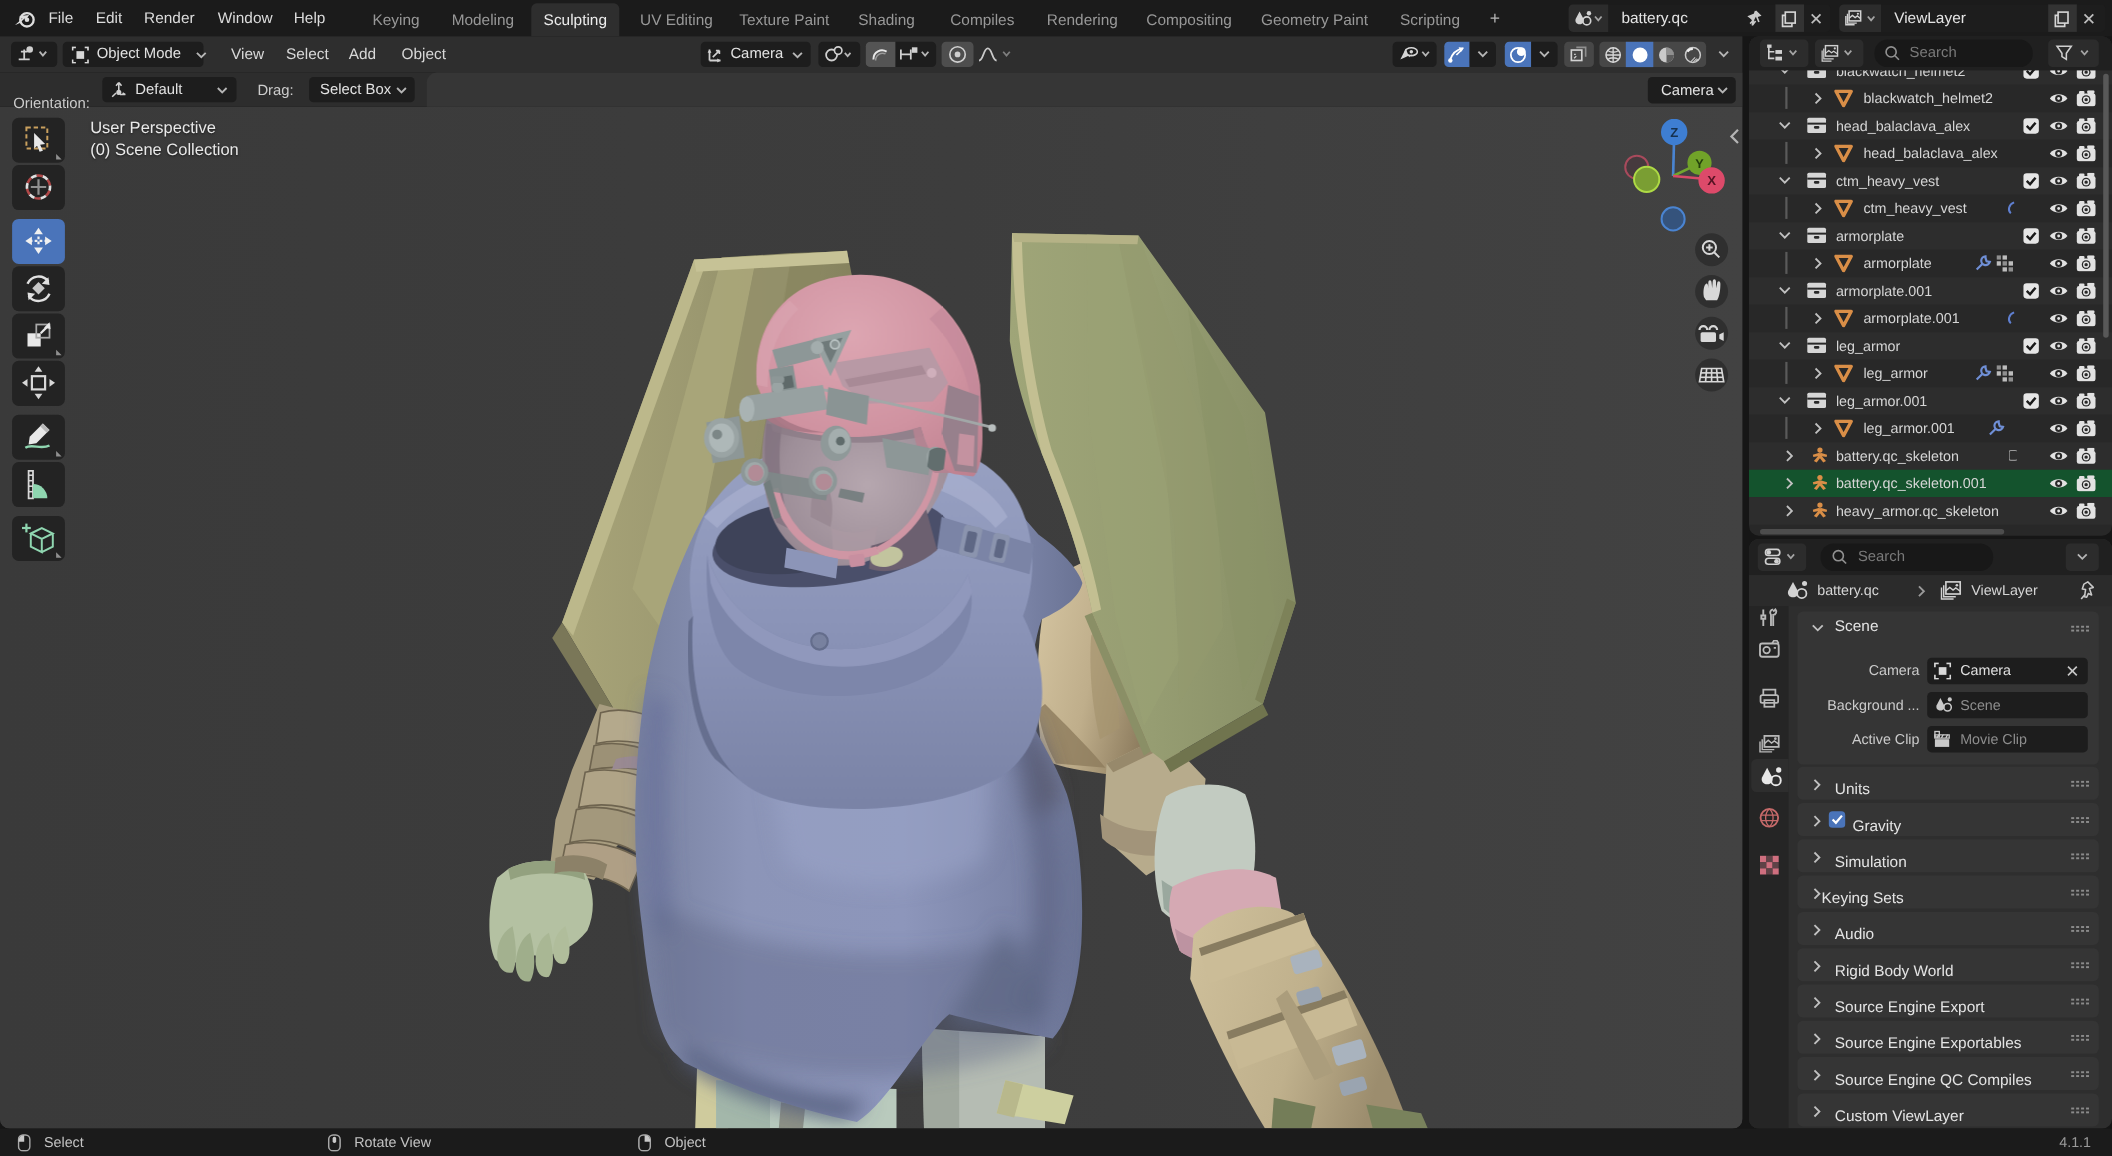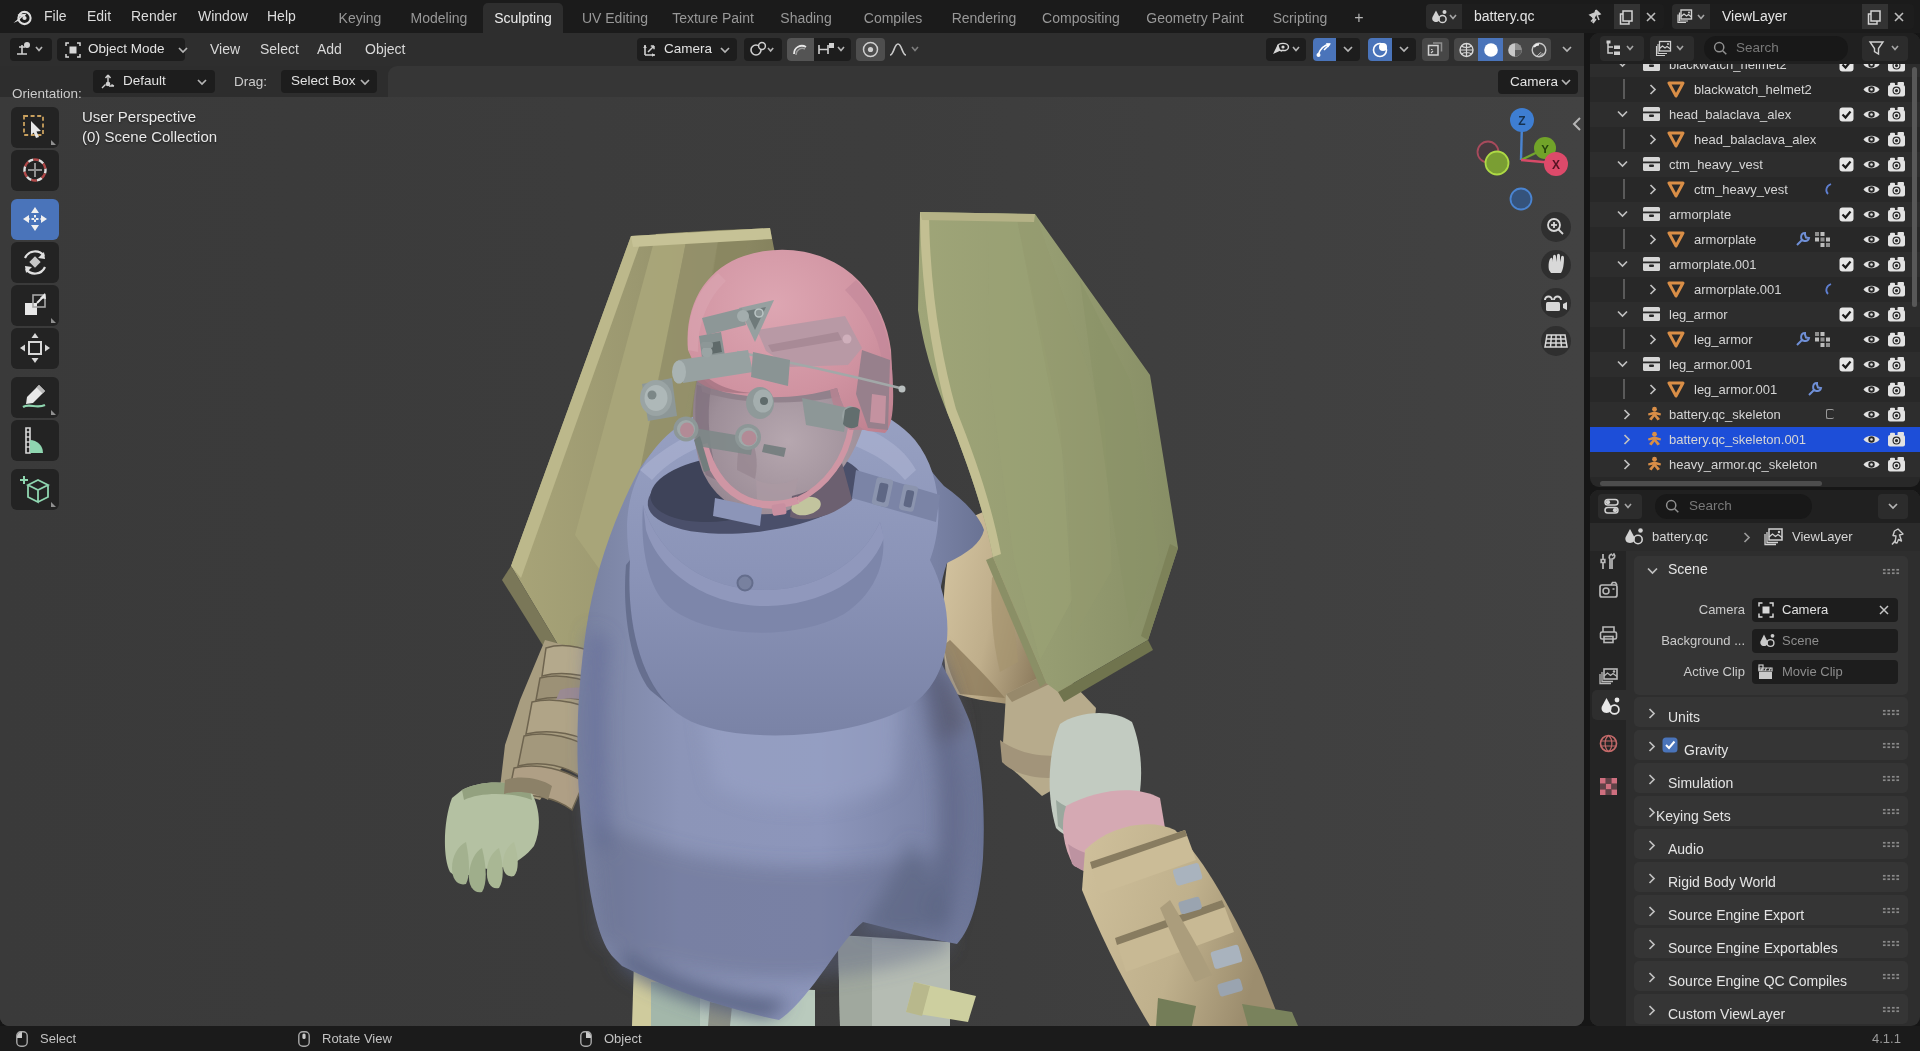--- a/index.html
+++ b/index.html
@@ -1040,21 +1040,21 @@
             <circle cx="9.5" cy="6.5" r="1.3" fill="#e2e2e2"></circle>
           </svg>
           <svg class="abs" style="left:297px;top:5px" width="19" height="15" viewBox="0 0 19 15">
             <rect x="1" y="3" width="17" height="11.5" rx="2" fill="#e2e2e2"></rect>
             <rect x="3" y="0.8" width="5" height="2.8" rx="1" fill="#e2e2e2"></rect>
             <rect x="10.5" y="0" width="6.5" height="3.4" rx="1" fill="#e2e2e2"></rect>
             <circle cx="9.5" cy="8.6" r="4" fill="#282828"></circle>
             <circle cx="9.5" cy="8.6" r="2.2" fill="none" stroke="#e2e2e2" stroke-width="1.3"></circle>
           </svg>
         </div>
-  <div class="orow" style="top:393.5px;background:#1d4ed8">
+  <div class="orow" style="top:393.5px;background:#14532d">
           <svg class="abs" style="left:32px;top:6px" width="10" height="13" viewBox="0 0 10 13">
             <path d="M2.5,2 l4.5,4.5 l-4.5,4.5" stroke="#c0c0c0" stroke-width="1.7" fill="none"></path>
           </svg>
           <svg class="abs" style="left:56px;top:4px" width="17" height="17" viewBox="0 0 17 17">
             <g fill="#d98e47">
               <circle cx="8.5" cy="3.2" r="2.4"></circle>
               <path d="M8.5,5 L10.5,9 L14,13 L11.5,14.5 L8.5,10.5 L5.5,14.5 L3,13 L6.5,9 Z"></path>
               <path d="M8,5.5 L2,7.5 L2.5,9.5 L8,8.5 Z"></path>
               <path d="M9,5.5 L15,7.5 L14.5,9.5 L9,8.5 Z"></path>
             </g>

